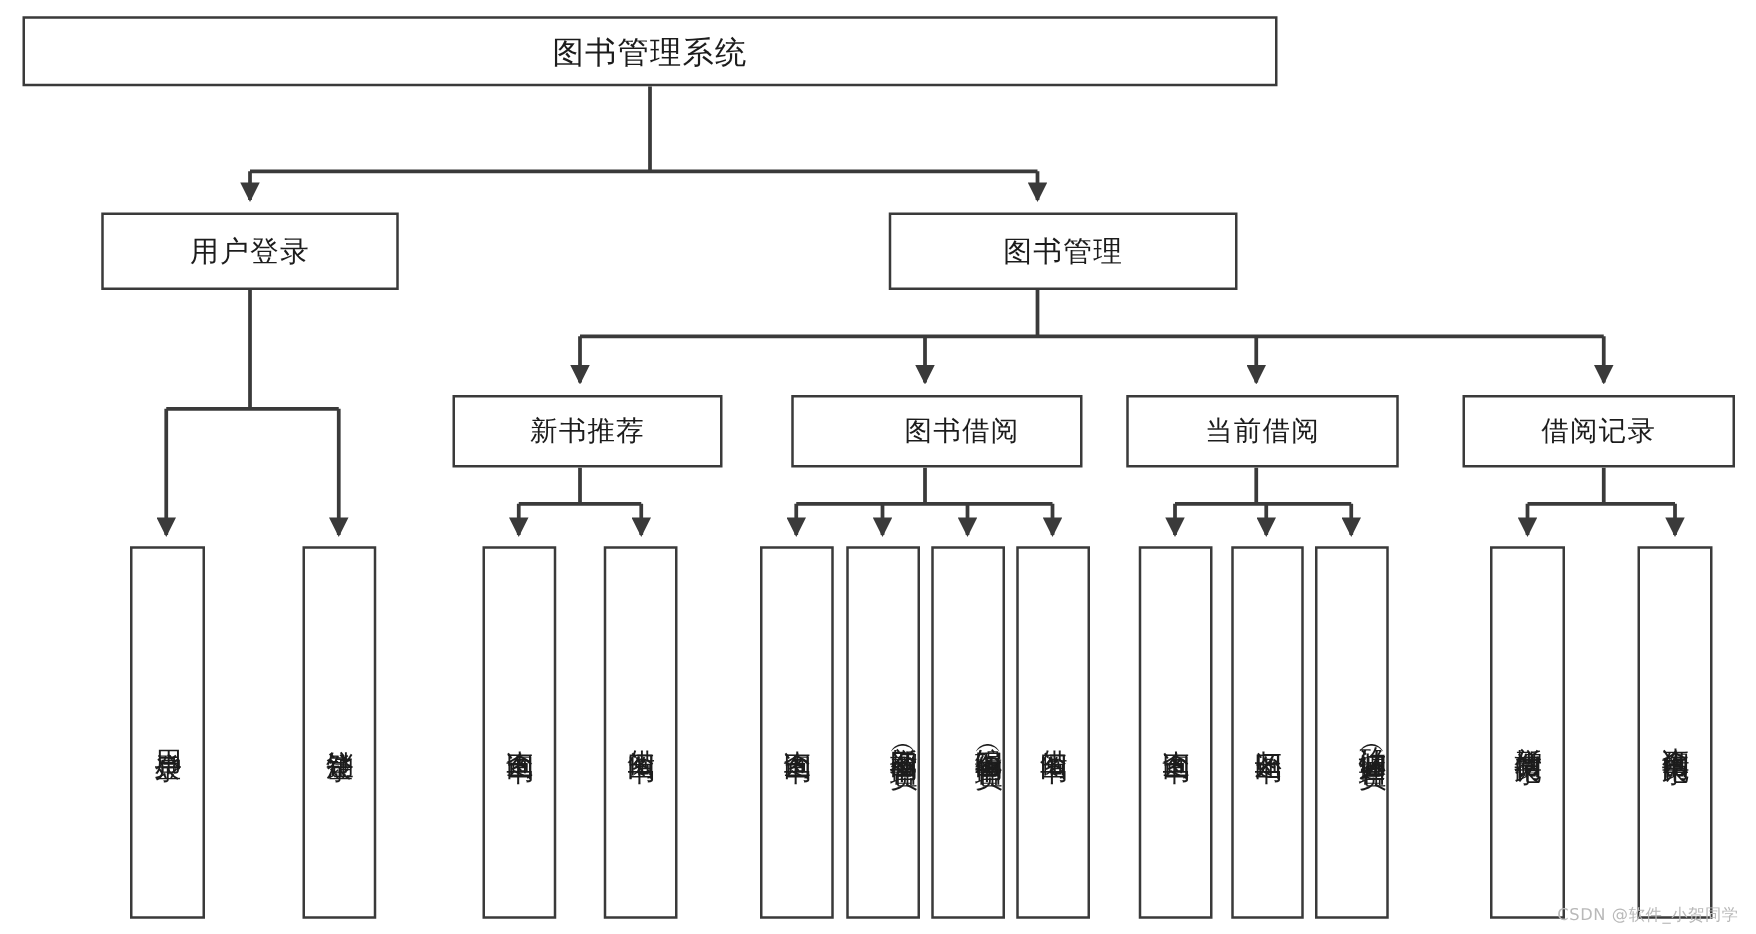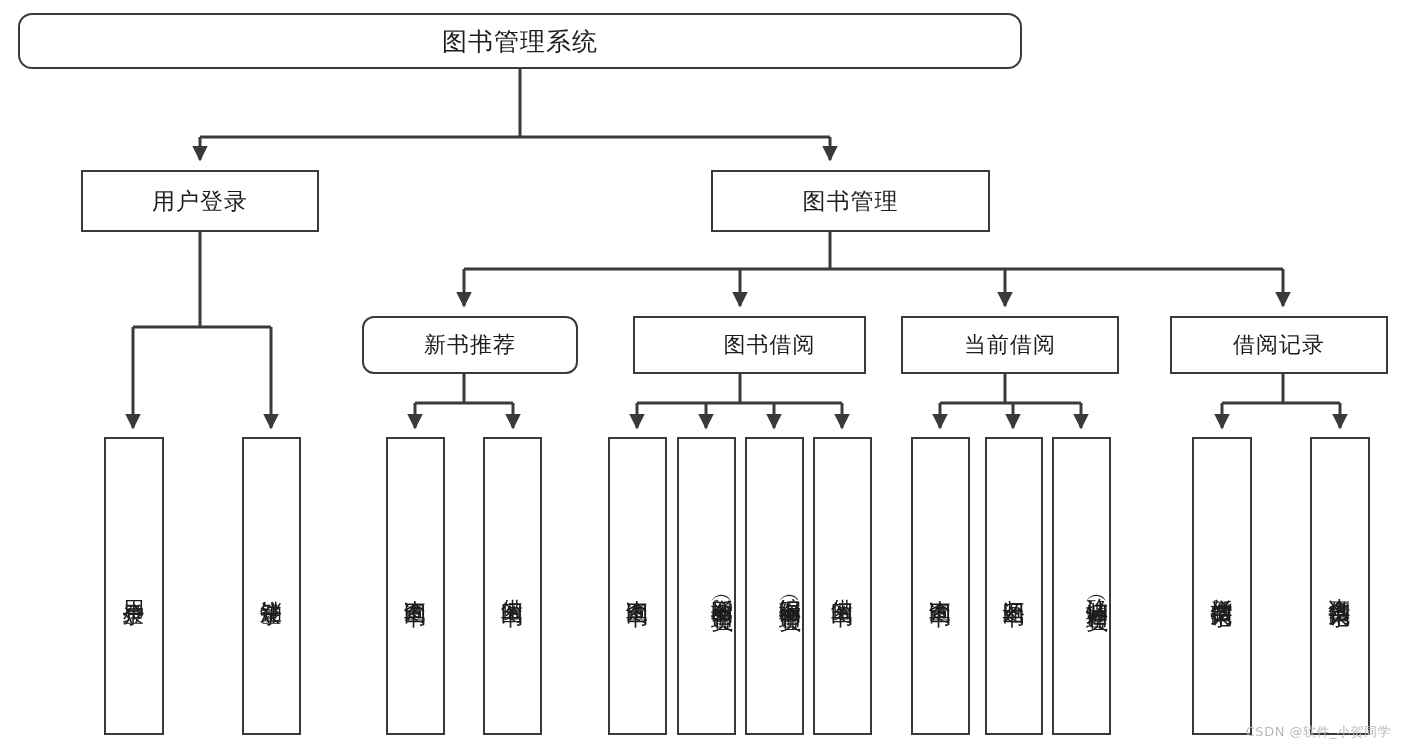--- a/index.html
+++ b/index.html
@@ -27,21 +27,20 @@
     border:2.5px solid #3a3a3a;
     display:flex;
     align-items:center;
     justify-content:center;
     color:#1c1c1c;
     z-index:3;
   }
   .node-root{
     font-size:25px;
     letter-spacing:1px;
-    border-radius:14px;
   }
   .node-l2{
     font-size:23px;
     letter-spacing:1px;
   }
   .node-l3{
     font-size:22px;
     letter-spacing:1px;
   }
   .node-leaf{
@@ -129,21 +128,21 @@
     <span>图书管理系统</span>
   </div>
 
   <div class="node node-l2" style="left:81px;top:170px;width:238px;height:62px;">
     <span>用户登录</span>
   </div>
   <div class="node node-l2" style="left:711px;top:170px;width:279px;height:62px;">
     <span>图书管理</span>
   </div>
 
-  <div class="node node-l3" style="left:362px;top:316px;width:216px;height:58px;border-radius:12px;">
+  <div class="node node-l3" style="left:362px;top:316px;width:216px;height:58px;">
     <span>新书推荐</span>
   </div>
   <div class="node node-l3" style="left:633px;top:316px;width:233px;height:58px;padding-left:40px;">
     <span>图书借阅</span>
   </div>
   <div class="node node-l3" style="left:901px;top:316px;width:218px;height:58px;">
     <span>当前借阅</span>
   </div>
   <div class="node node-l3" style="left:1170px;top:316px;width:218px;height:58px;">
     <span>借阅记录</span>

